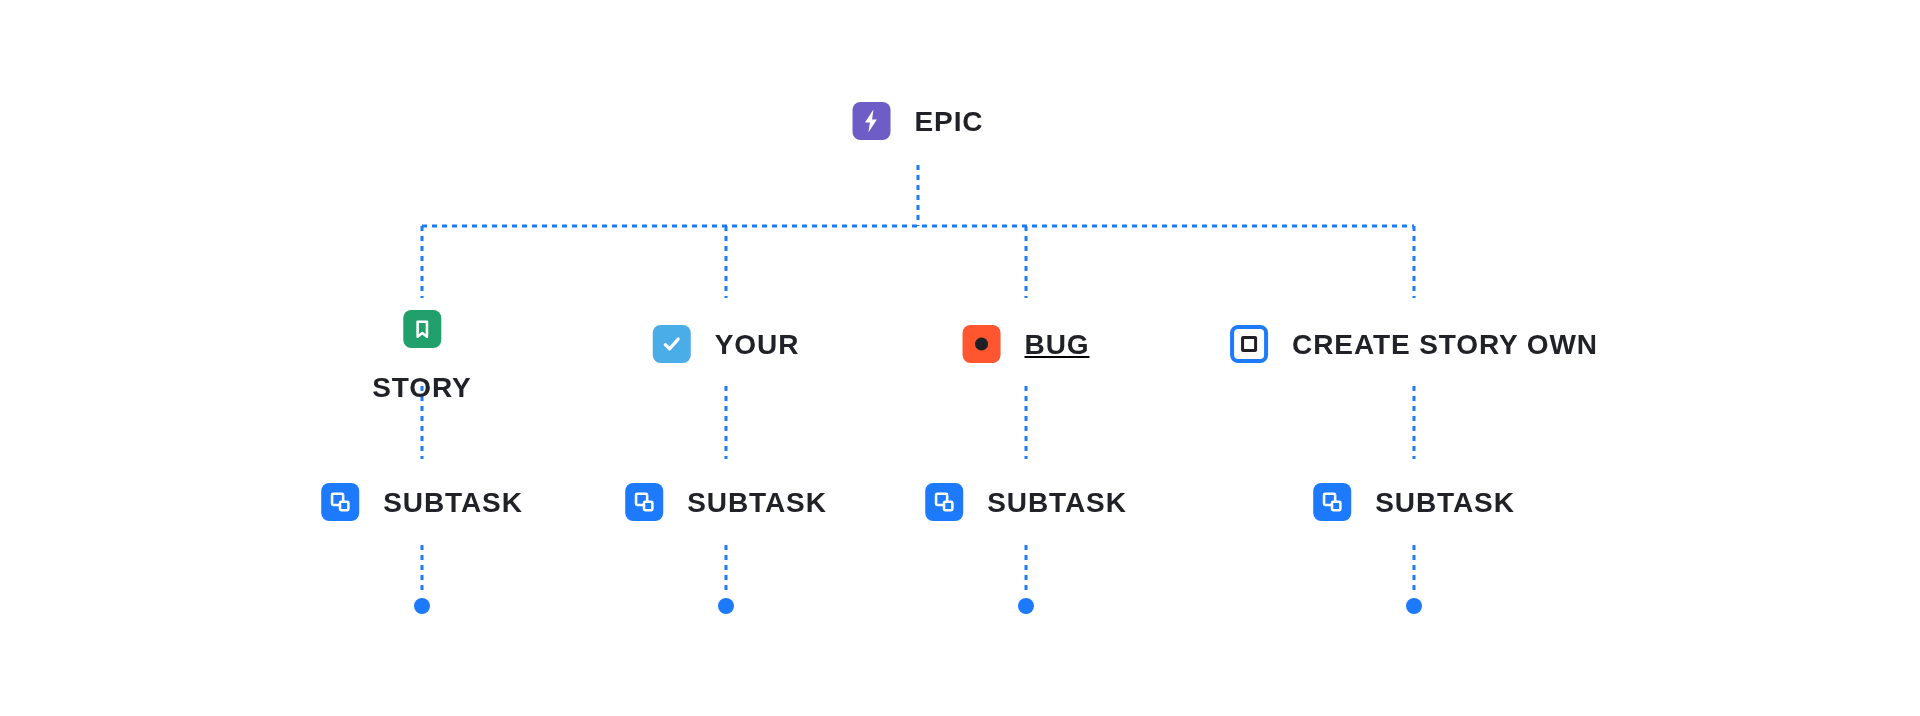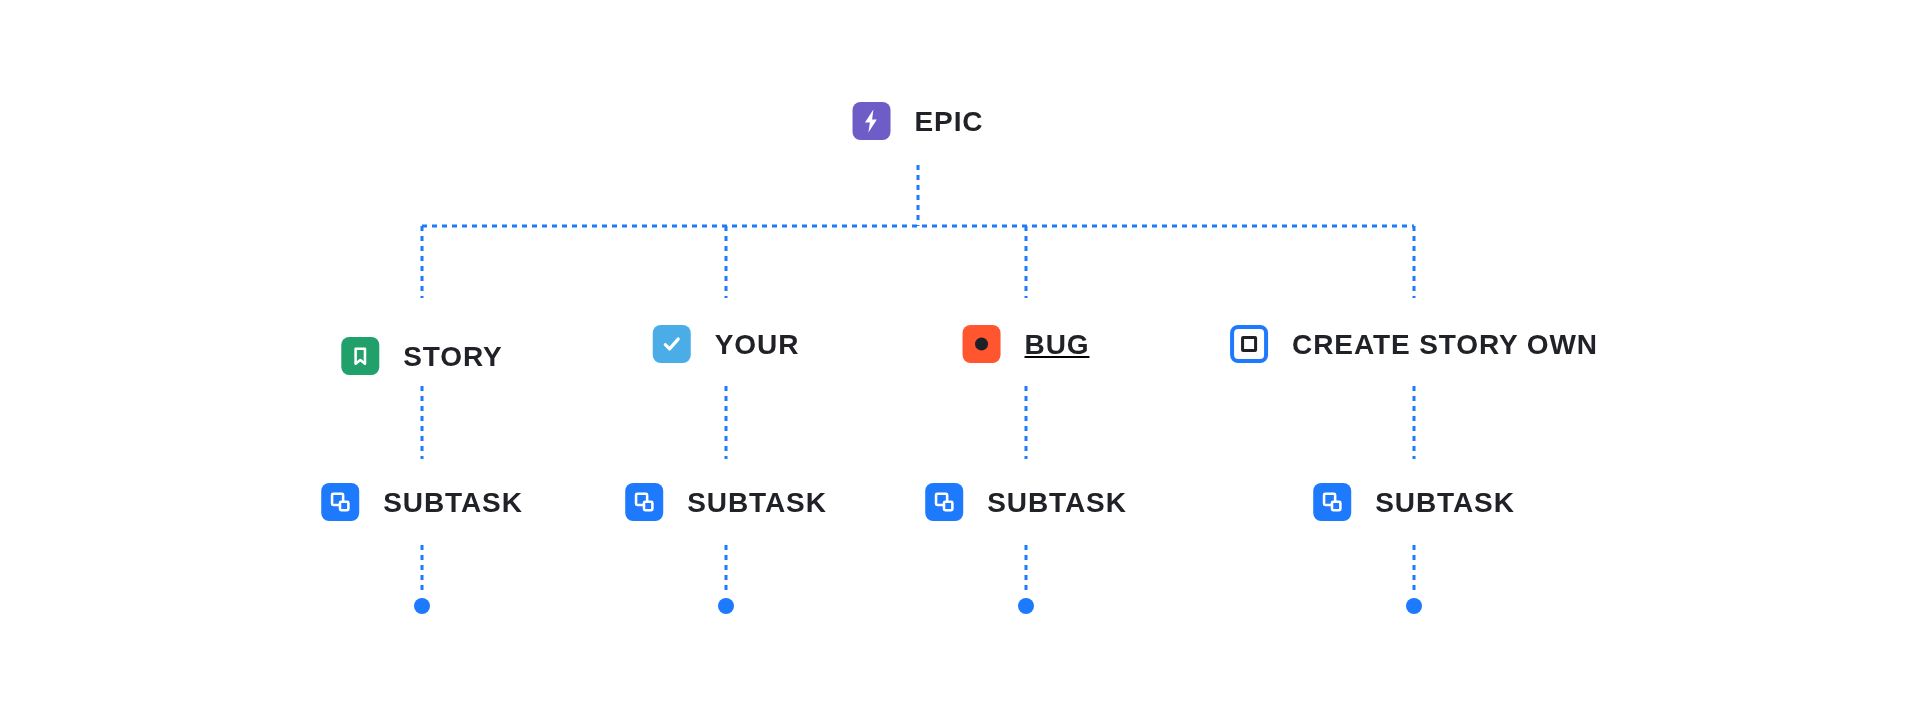--- a/index.html
+++ b/index.html
@@ -102,21 +102,21 @@
 
   <div class="node" style="left:918px; top:102px;">
     <span class="icon epic">
       <svg viewBox="0 0 24 24">
           <path fill="#ffffff" d="M13.6 2.2 6.4 13.2h4.2l-1.3 8.6 7.3-11.1h-4.1l1.1-8.5z"></path>
         </svg>
     </span>
     <span class="label">EPIC</span>
   </div>
 
-  <div class="node" style="left:422px; top:337px;">
+  <div class="node" style="left:422px; top:310px;flex-direction:column;">
     <span class="icon story">
       <svg viewBox="0 0 24 24">
           <path fill="none" stroke="#ffffff" stroke-width="2.2" stroke-linejoin="round" stroke-linecap="round" d="M8 5.8h8v12.8l-4-3.1-4 3.1z"></path>
         </svg>
     </span>
     <span class="label">STORY</span>
   </div>
 
   <div class="node" style="left:726px; top:325px;">
     <span class="icon task">

